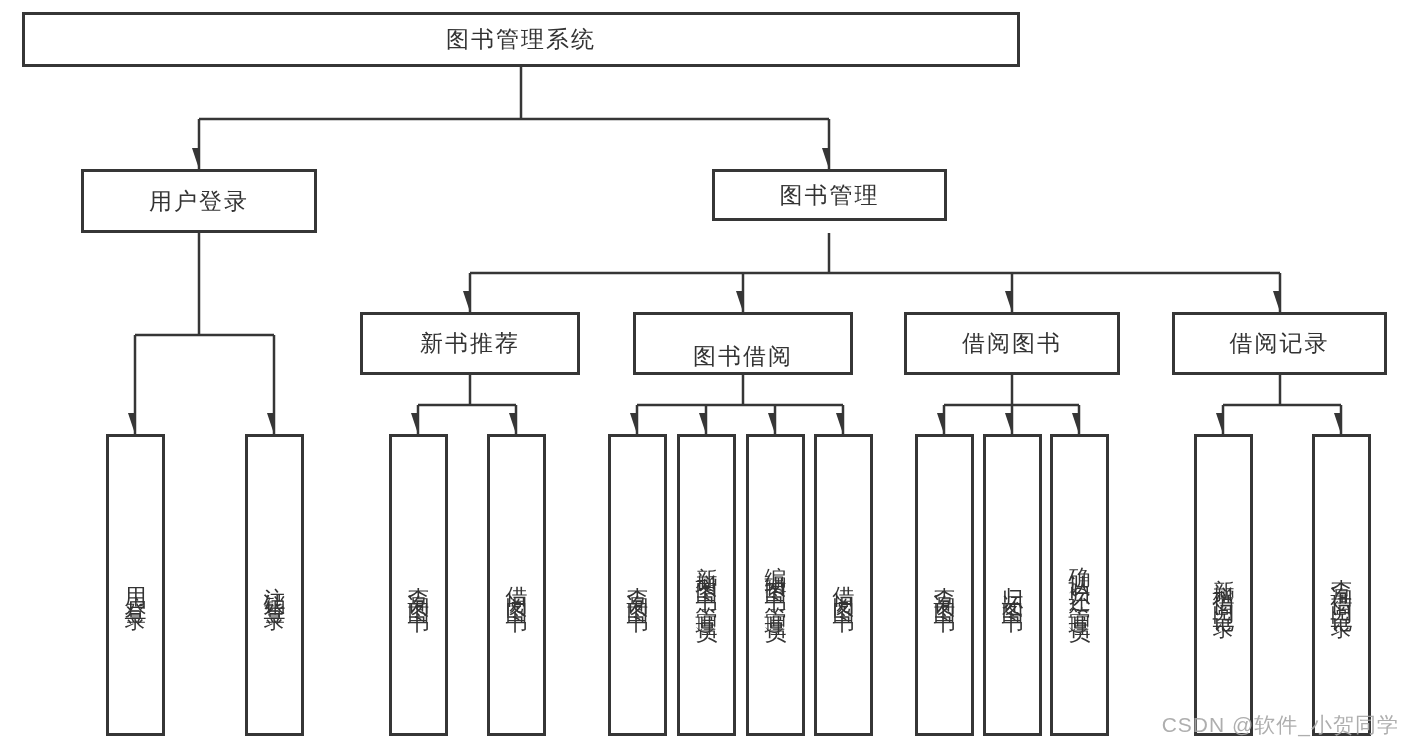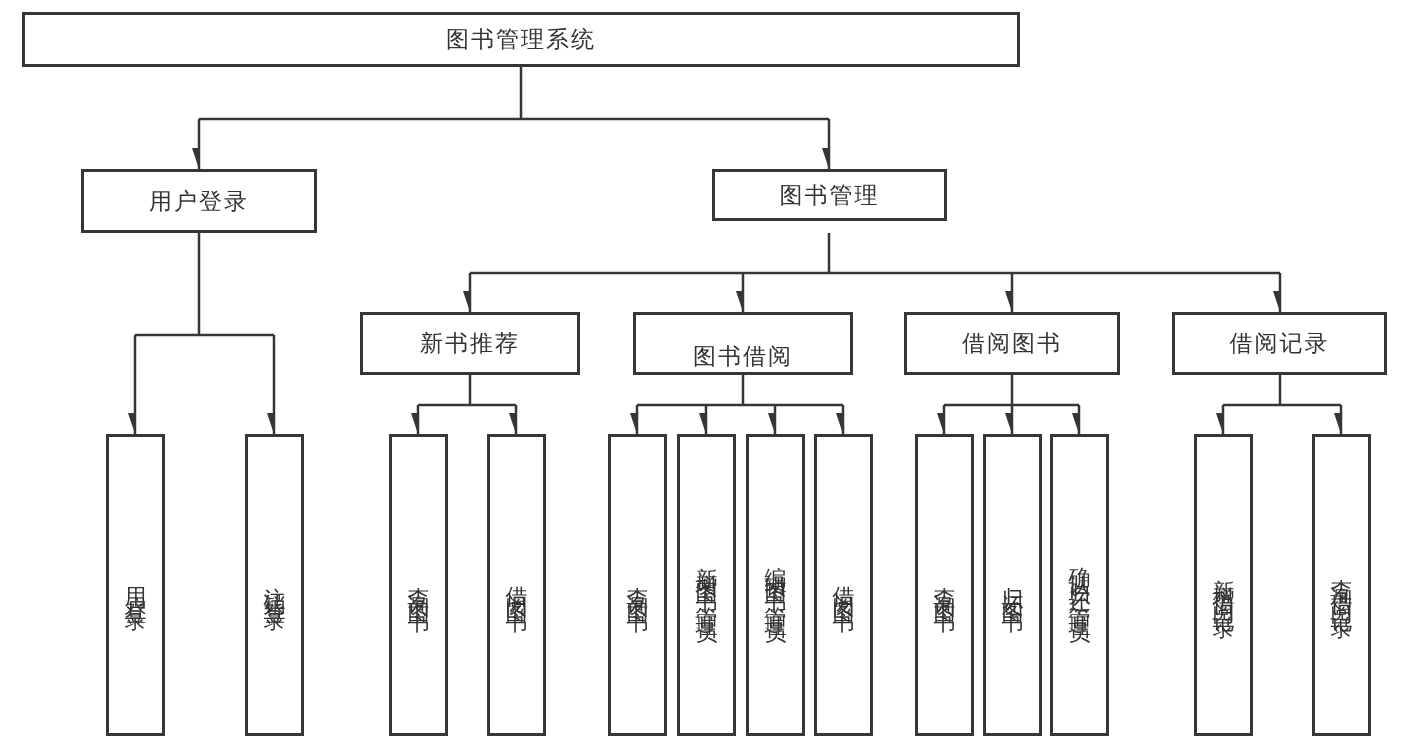--- a/index.html
+++ b/index.html
@@ -186,14 +186,15 @@
     <span class="v-label">确认归还（管理员）</span>
   </div>
 
   <div class="box leaf" style="left:1194px">
     <span class="v-label">新增借阅记录</span>
   </div>
   <div class="box leaf" style="left:1312px">
     <span class="v-label">查询借阅记录</span>
   </div>
 
+  <div id="watermark">CSDN @软件_小贺同学</div>
 
 </div>
 
 </body></html>

